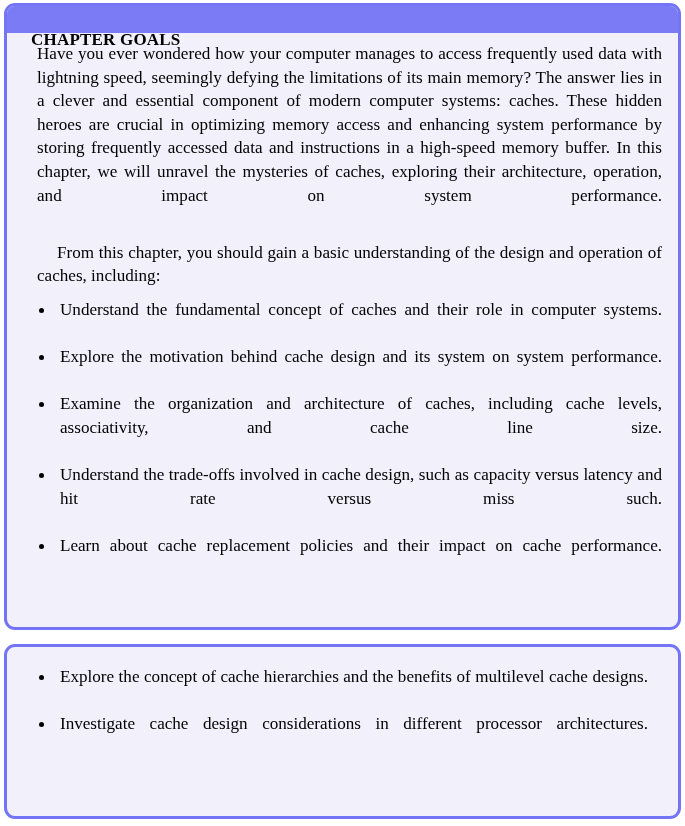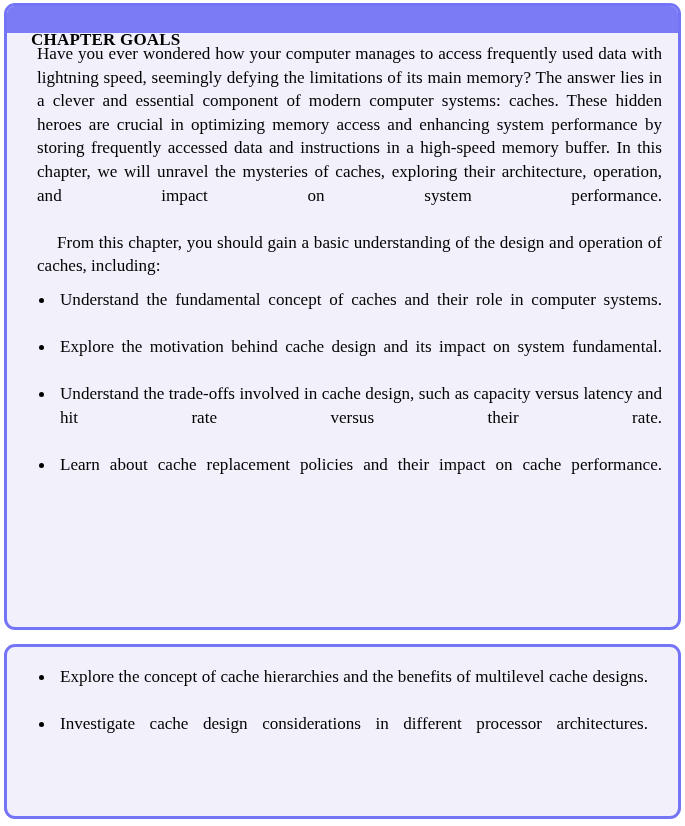--- a/index.html
+++ b/index.html
@@ -74,20 +74,21 @@
   p.para {
     margin: 0;
     font-size: 17.1px;
     line-height: 23.6px;
     text-align: justify;
     text-justify: inter-word;
     hyphens: manual;
   }
   p.para-indent {
     text-indent: 20px;
+    margin-top: 10px;
   }
 
   ul.goal-list {
     list-style: none;
     margin: 0;
     padding: 0;
   }
   ul.list-spaced-top {
     margin-top: 10px;
   }
@@ -145,25 +146,29 @@
 
       <p class="para para-indent para-last">From this chapter, you should gain a basic understanding of the design and operation of caches, including:</p>
 
       <ul class="goal-list list-spaced-top">
         <li>
           <span class="bullet-dot"></span>
           <span class="li-text">Understand the fundamental concept of caches and their role in computer systems.</span>
         </li>
         <li>
           <span class="bullet-dot"></span>
-          <span class="li-text">Explore the motivation behind cache design and its impact on system fundamental.</span>
+          <span class="li-text">Explore the motivation behind cache design and its system on system performance.</span>
         </li>
         <li>
           <span class="bullet-dot"></span>
-          <span class="li-text">Understand the trade-offs involved in cache design, such as capacity versus latency and hit rate versus their rate.</span>
+          <span class="li-text">Examine the organization and architecture of caches, including cache levels, associativity, and cache line size.</span>
+        </li>
+        <li>
+          <span class="bullet-dot"></span>
+          <span class="li-text">Understand the trade-offs involved in cache design, such as capacity versus latency and hit rate versus miss such.</span>
         </li>
         <li>
           <span class="bullet-dot"></span>
           <span class="li-text">Learn about cache replacement policies and their impact on cache performance.</span>
         </li>
       </ul>
 
     </div>
   </section>
 

